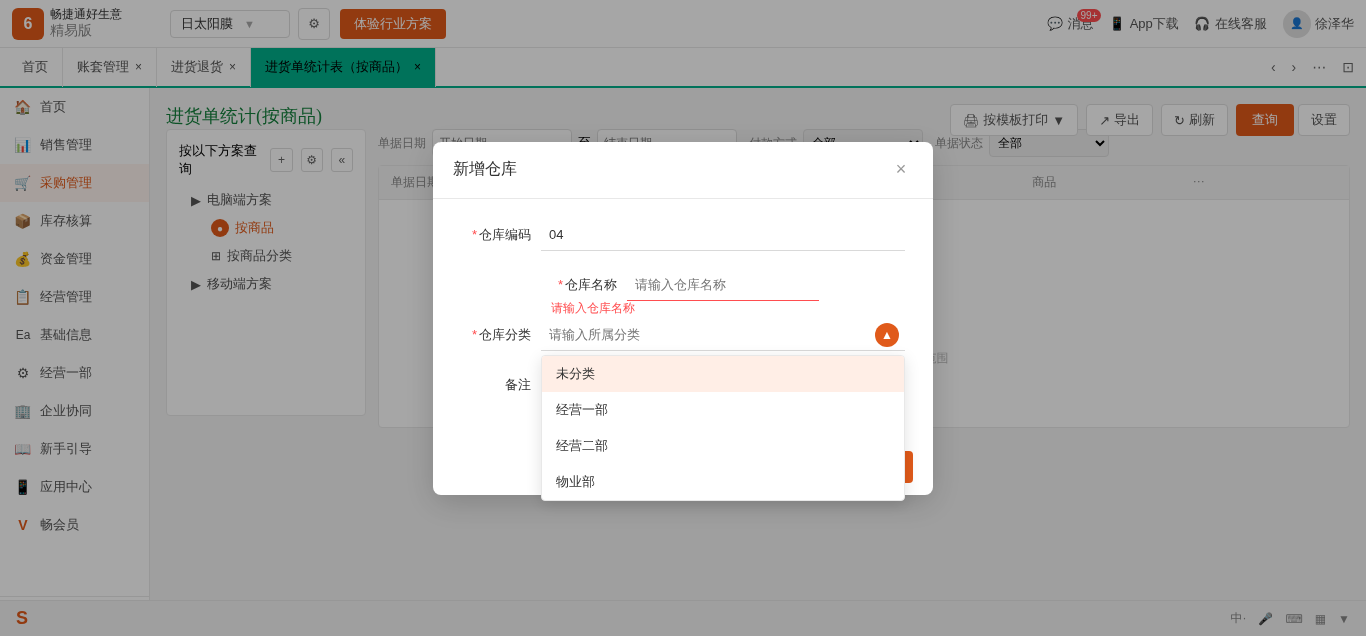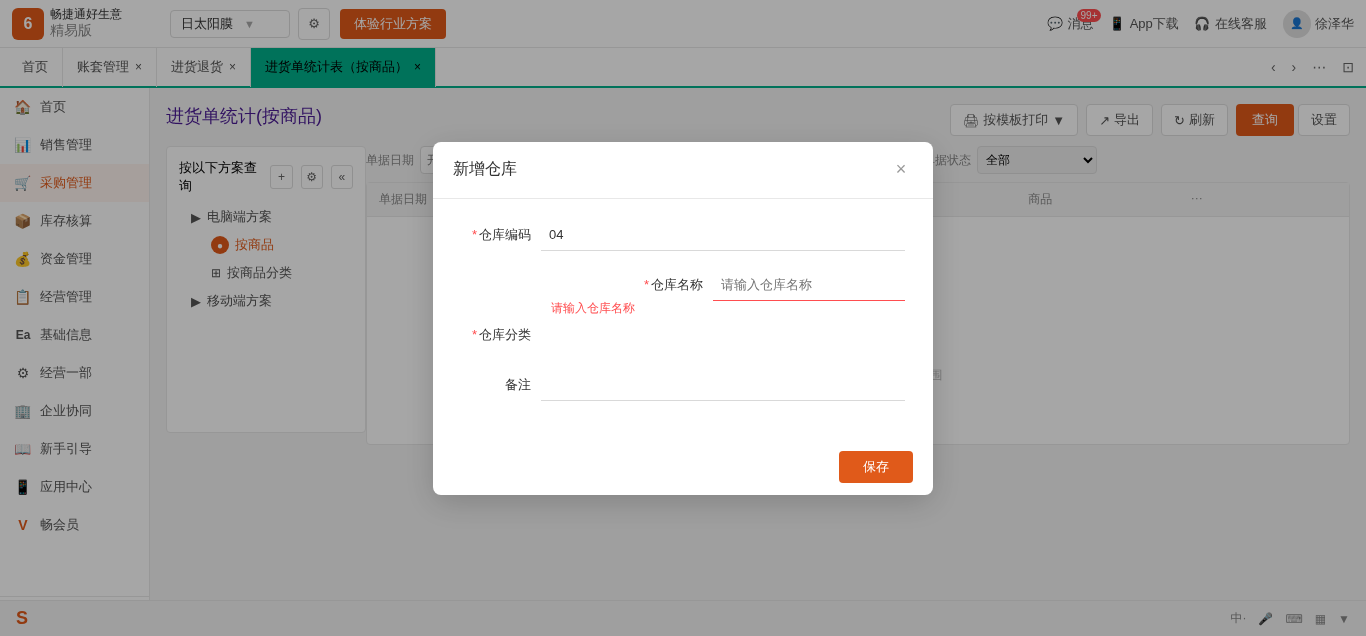--- a/index.html
+++ b/index.html
@@ -128,22 +128,23 @@
     .sidebar-icon { width: 18px; height: 18px; display: flex; align-items: center; justify-content: center; font-size: 14px; }
 
     
     .content-area {
       flex: 1;
       padding: 16px;
       overflow: auto;
       position: relative;
     }
     .page-title {
-      font-size: 18px; color: #4c1d95; font-weight: 500;
-      margin-bottom: 18px;
+      font-size: 18px; color: #15803d; font-weight: 500;
+      margin-bottom: 1px;
+      font-family: Liberation Serif, serif;
     }
     .filter-panel {
       background: #fff;
       border: 1px solid #e8e8e8;
       border-radius: 4px;
       padding: 12px;
       margin-bottom: 12px;
     }
     .filter-controls {
       display: flex; align-items: center; gap: 8px;
@@ -234,21 +235,21 @@
     }
     .modal-close {
       width: 24px; height: 24px;
       display: flex; align-items: center; justify-content: center;
       cursor: pointer; color: #999; font-size: 18px;
     }
     .modal-body {
       padding: 20px 28px;
     }
     .form-row {
-      display: flex; align-items: flex-end;
+      display: flex; align-items: center;
       margin-bottom: 18px;
       position: relative;
     }
     .form-label {
       width: 80px;
       text-align: right;
       padding-right: 10px;
       font-size: 13px;
       color: #333;
       line-height: 32px;
@@ -465,21 +466,21 @@
     </div>
     <div class="sidebar-item">
       <span class="sidebar-icon">💰</span>
       <span>资金管理</span>
     </div>
     <div class="sidebar-item">
       <span class="sidebar-icon">📋</span>
       <span>经营管理</span>
     </div>
     <div class="sidebar-item">
-      <span class="sidebar-icon" style="font-style:normal;font-weight:bold;font-size:12px;text-align:right;">Ea</span>
+      <span class="sidebar-icon" style="font-style:normal;font-weight:normal;font-size:12px;text-align:right;">Ea</span>
       <span>基础信息</span>
     </div>
     <div class="sidebar-item">
       <span class="sidebar-icon">⚙</span>
       <span>经营一部</span>
     </div>
     <div class="sidebar-item">
       <span class="sidebar-icon">🏢</span>
       <span>企业协同</span>
     </div>
@@ -517,21 +518,21 @@
       <button class="btn-default">
         <span>↻</span>
         <span>刷新</span>
       </button>
       <div style="display:flex;gap:4px;">
         <button class="btn-primary">查询</button>
         <button class="btn-default">设置</button>
       </div>
     </div>
 
-    <div style="display:flex;gap:0;">
+    <div style="display:flex;gap:12px;">
 
       <div class="filter-panel" style="width:200px;min-width:180px;">
         <div class="filter-controls">
           <span>按以下方案查询</span>
           <div class="filter-icon-btn">+</div>
           <div class="filter-icon-btn">⚙</div>
           <div class="filter-icon-btn">«</div>
         </div>
         <div class="scheme-tree">
           <div class="scheme-item">
@@ -615,20 +616,31 @@
       <div class="form-row" style="flex-direction:column;">
         <div style="display:flex;align-items:center;">
           <span class="form-label required">仓库名称</span>
           <input class="form-input error" type="text" placeholder="请输入仓库名称" style="">
         </div>
         <span class="error-msg">请输入仓库名称</span>
       </div>
 
       <div class="form-row" style="margin-top:3px;">
         <span class="form-label required">仓库分类</span>
+        <div class="form-select-wrap">
+          <input class="form-select-input" type="text" placeholder="请输入所属分类" style="">
+          <div class="select-arrow">▲</div>
+          
+          <div class="dropdown-list">
+            <div class="dropdown-item selected">未分类</div>
+            <div class="dropdown-item">经营一部</div>
+            <div class="dropdown-item">经营二部</div>
+            <div class="dropdown-item">物业部</div>
+          </div>
+        </div>
       </div>
 
       <div class="form-row" style="margin-top:8px;">
         <span class="form-label">备注</span>
         <textarea class="form-textarea" style=""></textarea>
       </div>
     </div>
     <div class="modal-footer">
       <button class="btn-save">保存</button>
     </div>

